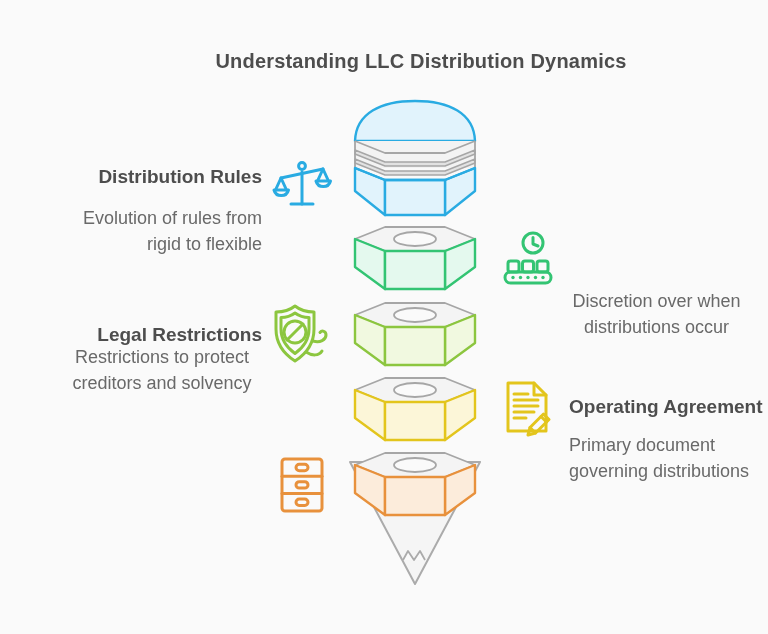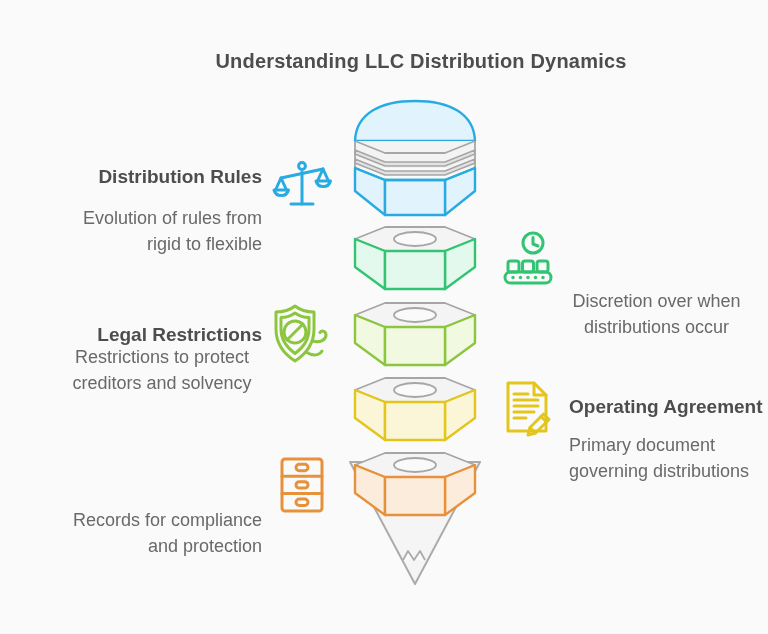--- a/index.html
+++ b/index.html
@@ -172,21 +172,20 @@
     <path d="M14,14 L28,14" stroke-width="2.6"></path>
     <path d="M14,20 L38,20" stroke-width="2.6"></path>
     <path d="M14,26 L38,26" stroke-width="2.6"></path>
     <path d="M14,32 L34,32" stroke-width="2.6"></path>
     <path d="M14,38 L26,38" stroke-width="2.6"></path>
     <path d="M28,55 L30,47.5 L43.5,34 L49,39.5 L35.5,53 Z"></path>
     <path d="M30,47.5 L35.5,53" stroke-width="2.2"></path>
     <path d="M41,36.5 L46.5,42" stroke-width="2.2"></path>
   </svg>
 
-  <div class="desc left-col d-docs">Records for compliance and protection</div>
   <svg class="icon ic-orange" style="left:242px; top:456px;" width="46" height="58" viewBox="0 0 46 58">
     <rect x="3" y="3" width="40" height="52" rx="3"></rect>
     <path d="M3,20.3 L43,20.3" stroke-width="2.2"></path>
     <path d="M3,37.6 L43,37.6" stroke-width="2.2"></path>
     <rect x="17" y="8.3" width="12" height="6.4" rx="3.2" stroke-width="2.6"></rect>
     <rect x="17" y="25.7" width="12" height="6.4" rx="3.2" stroke-width="2.6"></rect>
     <rect x="17" y="43" width="12" height="6.4" rx="3.2" stroke-width="2.6"></rect>
   </svg>
 
 </div>

